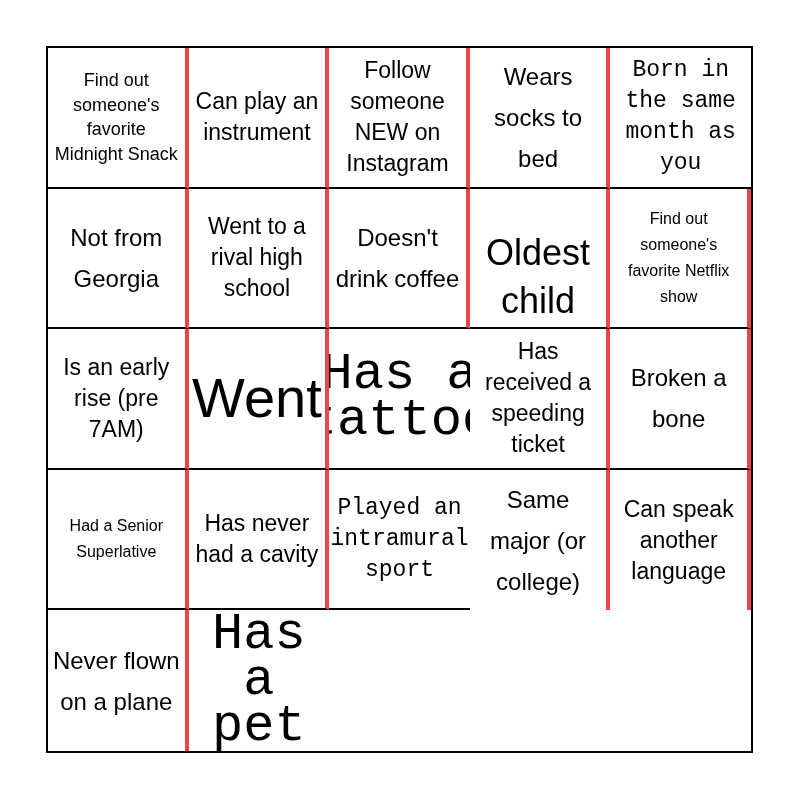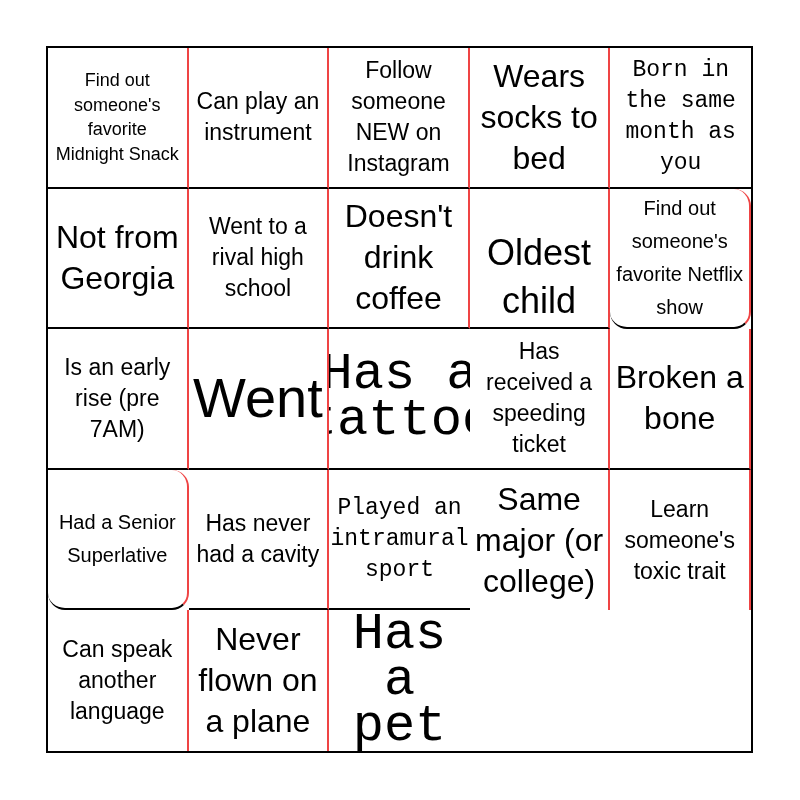--- a/index.html
+++ b/index.html
@@ -17,39 +17,39 @@
       width: 707px;
       height: 707px;
       box-sizing: border-box;
       border: 2px solid #000;
       display: grid;
       grid-template-columns: repeat(5, 1fr);
       grid-template-rows: repeat(5, 1fr);
     }
     .cell {
       box-sizing: border-box;
-      border-right: 2px solid #ef4444;
+      border-right: 4px solid #ef4444;
       border-bottom: 2px solid #000;
       display: flex;
       align-items: center;
       justify-content: center;
       text-align: center;
       font-family: "Liberation Sans", sans-serif;
       color: #000;
       padding: 2px 4px;
       overflow: hidden;
       cursor: pointer;
     }
     .cell.last-col { border-right: none; font-family: Liberation Mono, monospace; }
     .cell.last-row { border-bottom: none; justify-content: center; }
     .cell span { display: block; }
     .fs-xs { font-size: 18px; line-height: 24.5px; }
-    .fs-s  { font-size: 20px; line-height: 33px; border-radius: 17px; }
+    .fs-s  { font-size: 16px; line-height: 26px; }
     .fs-m  { font-size: 23px; line-height: 31px; }
-    .fs-l  { font-size: 32px; line-height: 41px; }
+    .fs-l  { font-size: 24px; line-height: 41px; }
     .fs-xl { font-size: 36px; line-height: 48px; align-items: flex-end; }
     .fs-xxl{ font-size: 52px; line-height: 46px; }
     .fs-free { font-size: 56px; line-height: 64px; }
   </style>
 </head>
 <body>
 
 <div class="board" id="board">
     <div class="cell fs-xs">
       <span>Find out someone's favorite Midnight Snack</span>
@@ -102,23 +102,20 @@
     <div class="cell fs-m">
       <span>Has never had a cavity</span>
     </div>
     <div class="cell fs-m last-col">
       <span>Played an intramural sport</span>
     </div>
     <div class="cell fs-l last-row">
       <span>Same major (or college)</span>
     </div>
     <div class="cell fs-m last-row">
-      <span>Learn someone's toxic trait</span>
-    </div>
-    <div class="cell fs-m last-row">
       <span>Can speak another language</span>
     </div>
     <div class="cell fs-l last-row">
       <span>Never flown on a plane</span>
     </div>
     <div class="cell fs-xxl last-col last-row">
       <span>Has a pet</span>
     </div>
   </div>
 

